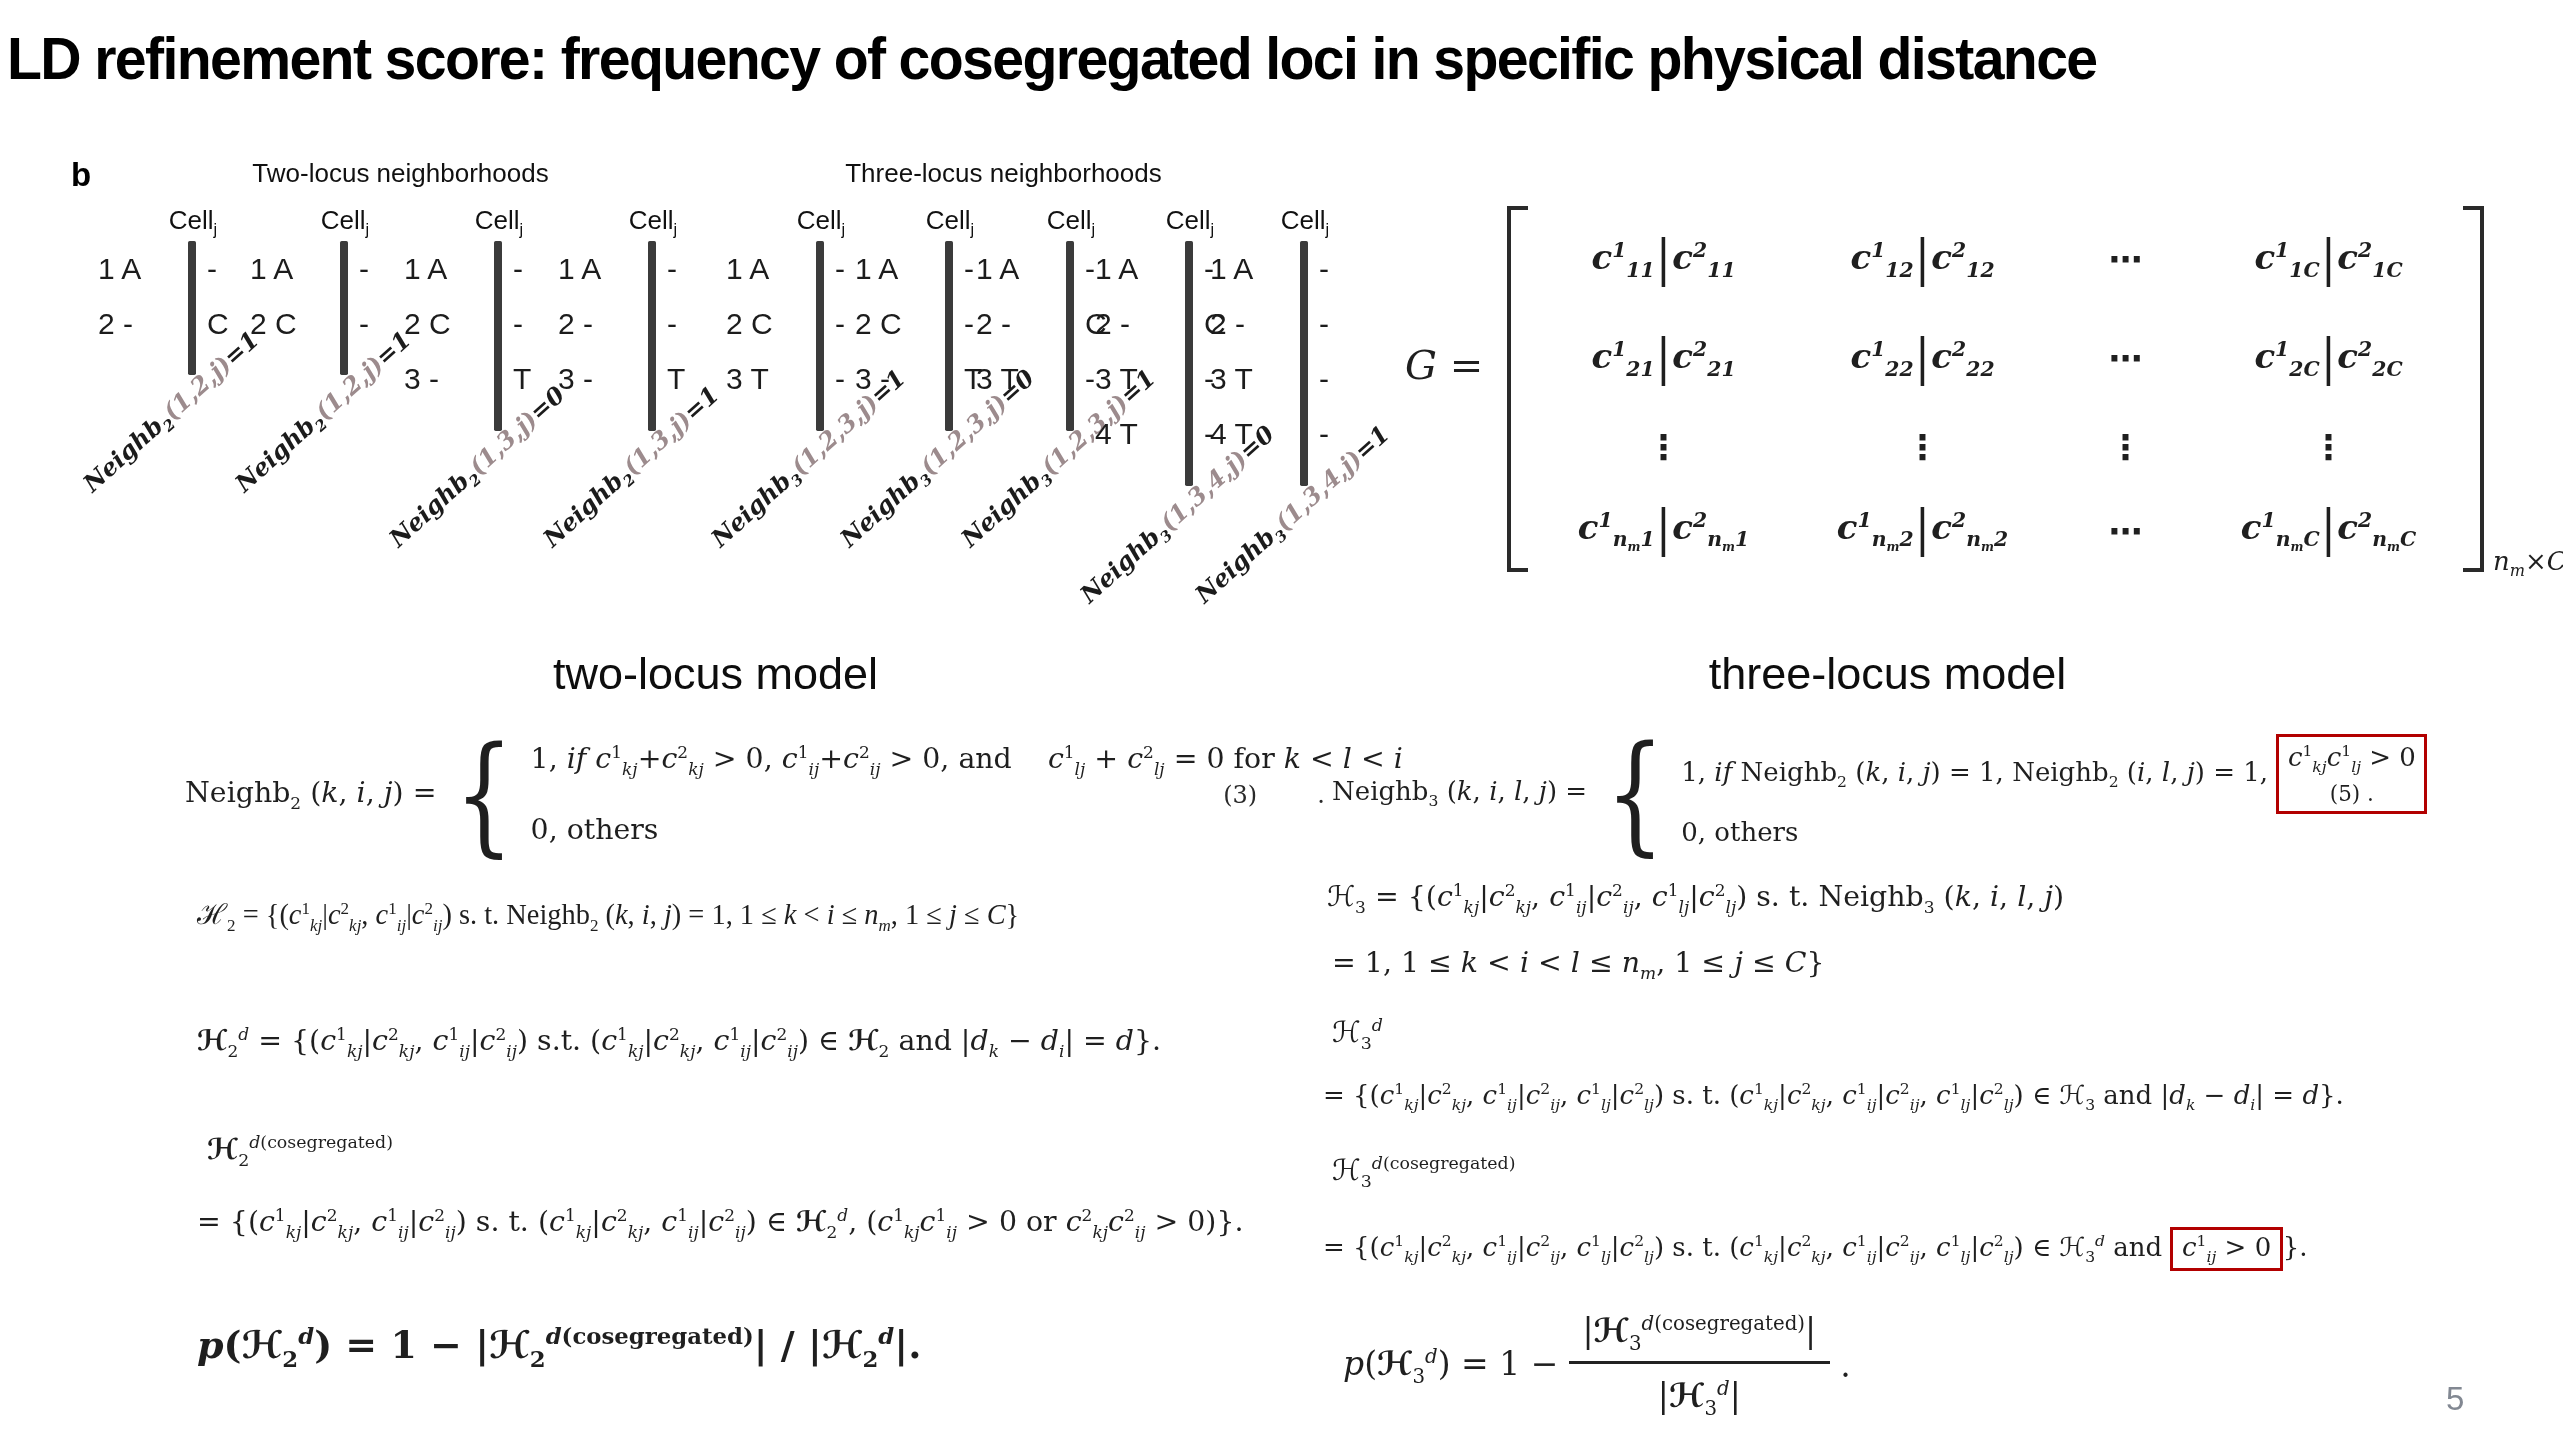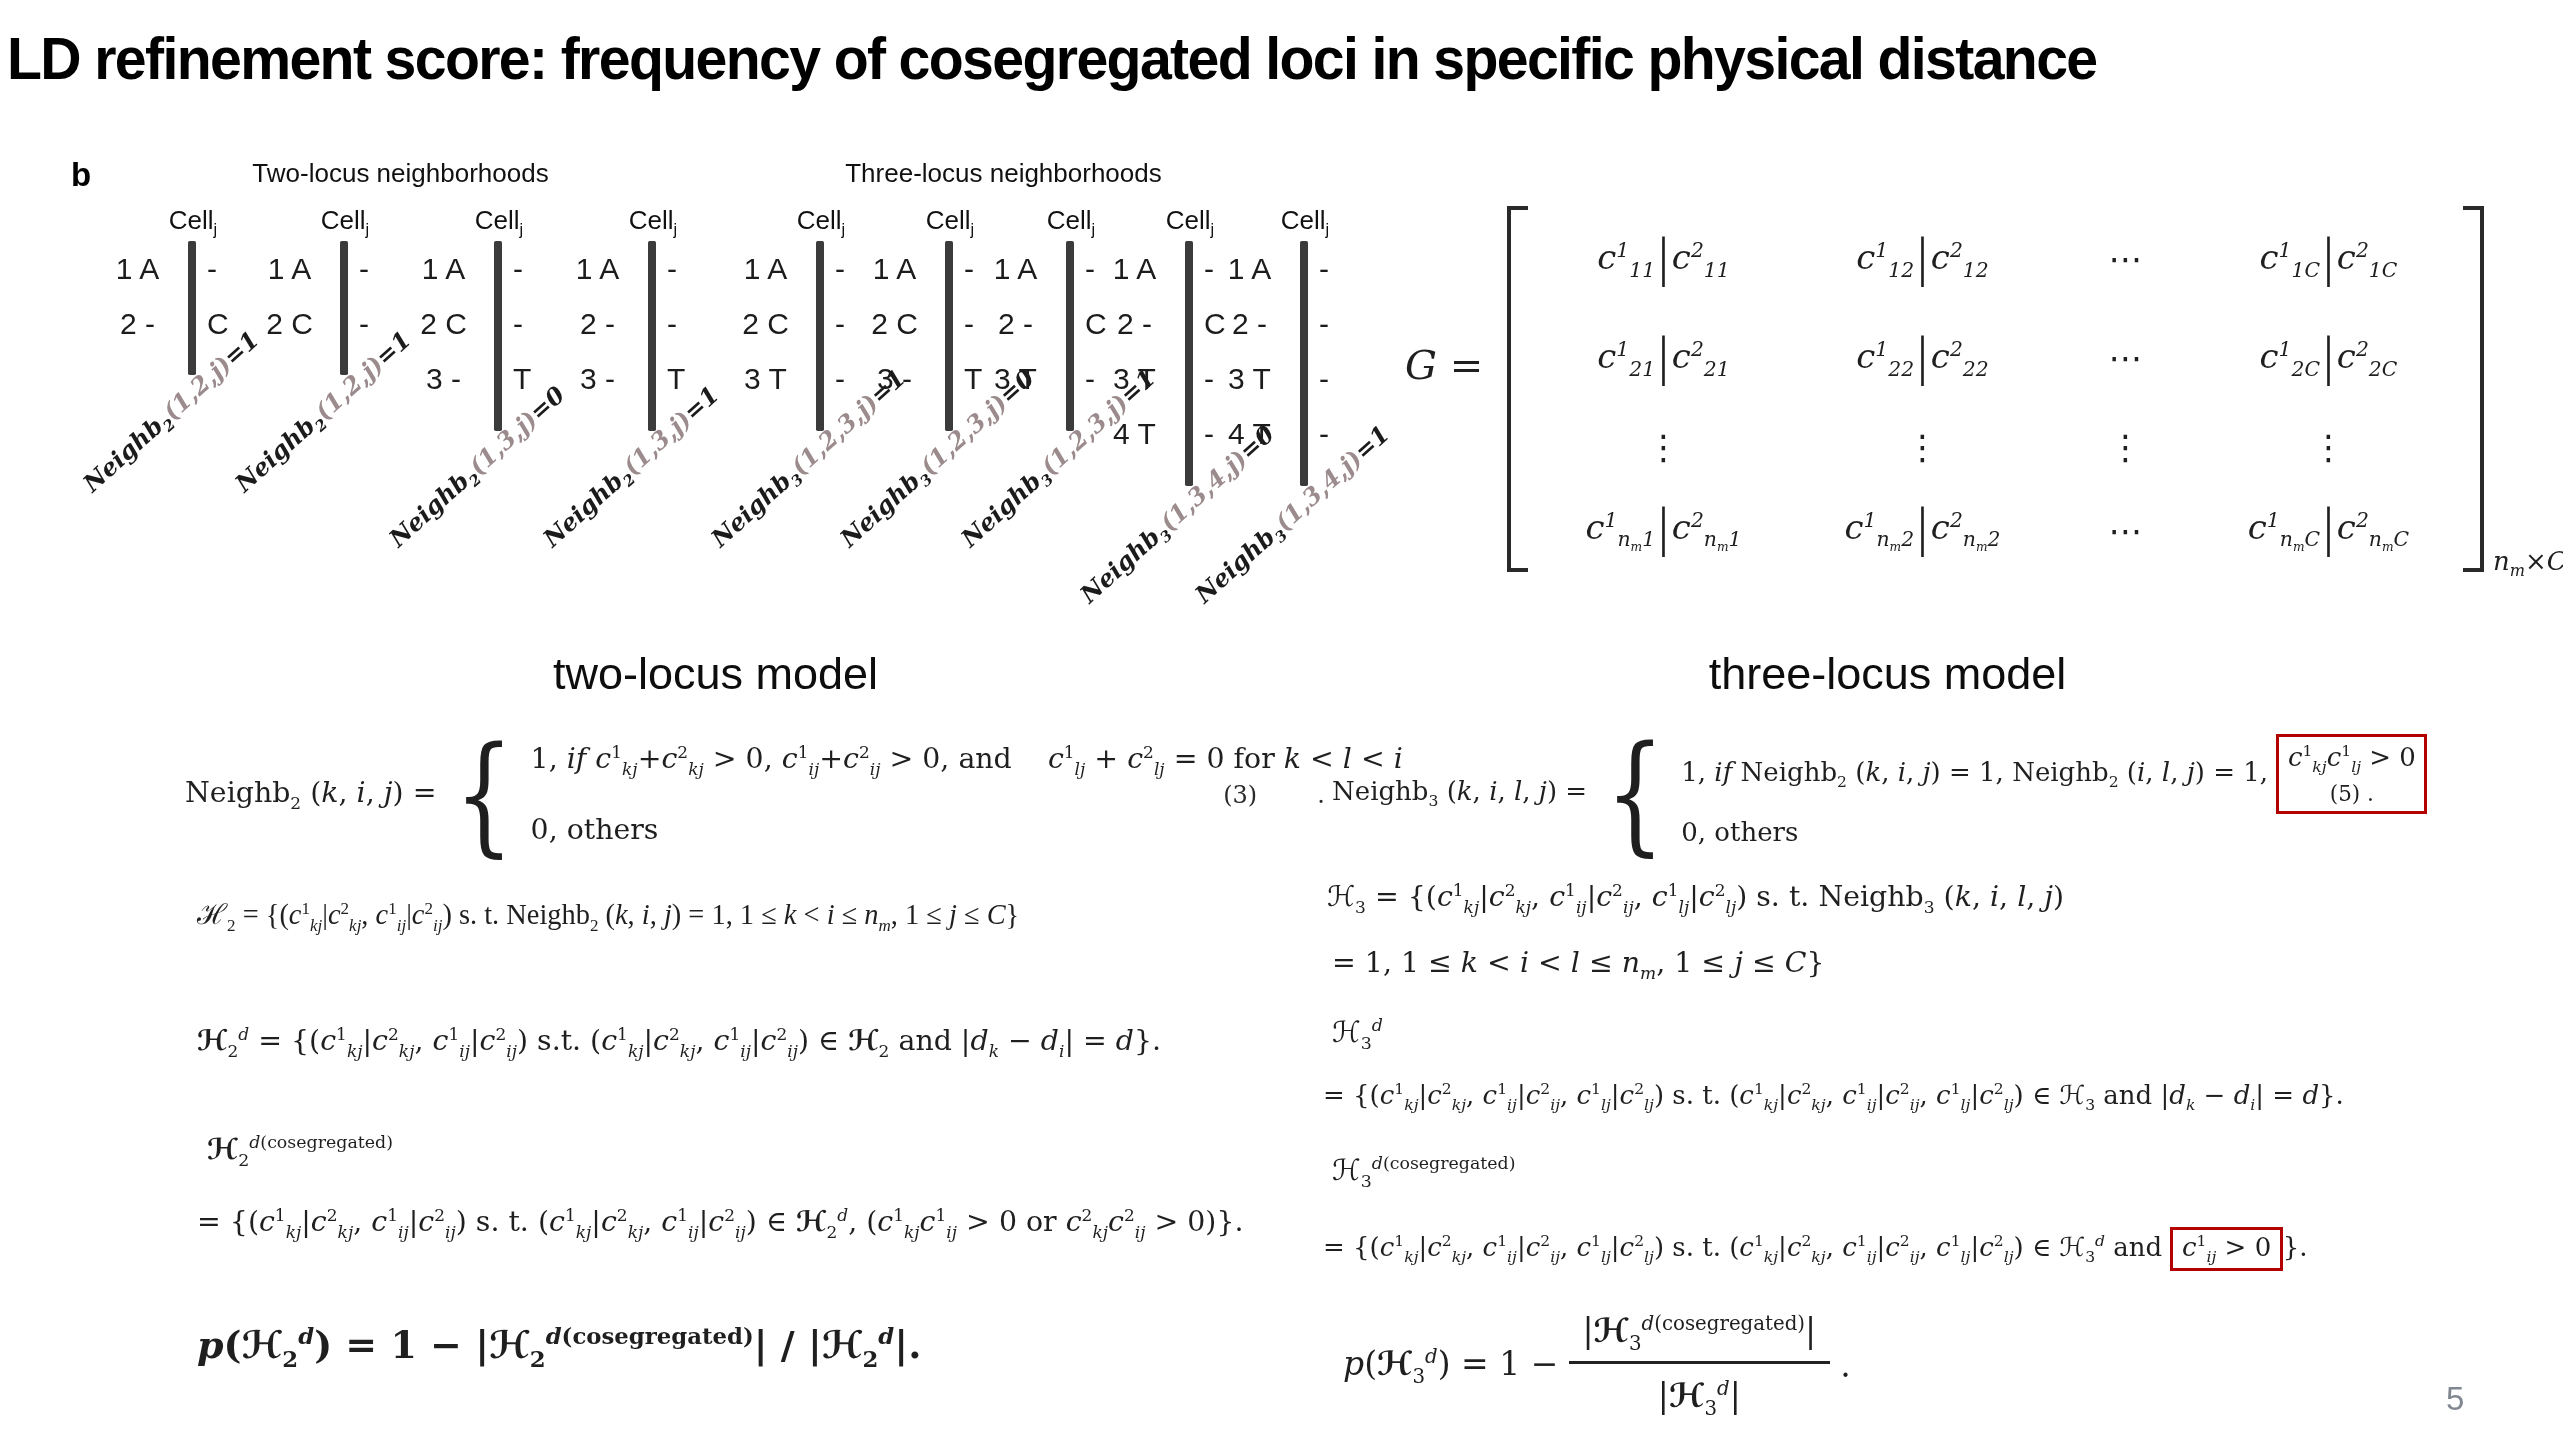--- a/index.html
+++ b/index.html
@@ -13,40 +13,40 @@
   .group-title{position:absolute;top:136px;width:379px;text-align:center;font-size:26px;color:#111;}
   .gt-two{left:211px;}
   .gt-three{left:814px;}
 
   
   .diagram{position:absolute;width:190px;height:483px;}
   .cellj{position:absolute;left:0;top:24px;width:190px;text-align:center;font-size:26px;color:#111;}
   .cellj sub{font-size:62%;}
   .dbar{position:absolute;left:90px;top:60px;width:7.8px;background:#3b3b3b;border-radius:1.7px;}
   .drow{position:absolute;left:0;width:190px;font-size:30px;color:#1c1c1c;}
-  .dleft{position:absolute;left:0;width:79px;text-align:center;}
+  .dleft{position:absolute;left:0;width:79px;text-align:left;}
   .dright{position:absolute;left:109px;}
   .dlabel{position:absolute;left:-10.3px;white-space:nowrap;font-family:"DejaVu Serif","DejaVu Sans",serif;
           font-style:italic;font-weight:bold;font-size:24px;color:#1b1b1b;
           transform:rotate(-42deg);transform-origin:0 50%;}
   .dlabel sub{font-size:62%;}
   .dlabel .lp{color:#9c8b8d;}
 
   
   .gmatrix{position:absolute;left:1405px;top:172px;width:1146px;height:405px;
            font-family:"DejaVu Serif","DejaVu Sans",serif;color:#1f1f1f;}
   .gm-label{position:absolute;left:0;top:148px;font-size:40px;}
   .gm-br{position:absolute;top:12px;height:366px;width:20.7px;border:4.3px solid #2a2a2a;box-sizing:border-box;}
   .gm-br.l{left:102px;border-right:none;}
   .gm-br.r{left:1058px;border-left:none;}
   .gm-grid{position:absolute;left:129px;top:15.5px;display:grid;
            grid-template-columns:259px 259px 147px 259px;
            grid-template-rows:99px 99px 78px 90px;
            align-items:center;justify-items:center;}
-  .gm-cell{font-size:34px;font-style:italic;white-space:nowrap;}
+  .gm-cell{font-size:34px;font-style:italic;white-space:nowrap;font-weight:bold;}
   .gm-cell sup,.gm-cell sub{font-size:60%;font-style:italic;}
   .gm-cell .vb{display:inline-block;transform:scaleY(1.5);margin:0 2.6px;font-style:normal;}
   .gm-sub{position:absolute;left:1088px;top:352px;font-size:26px;font-style:italic;}
   .gm-sub sub{font-size:62%;}
 
   .model-label{position:absolute;top:626px;width:603px;text-align:center;font-size:45px;color:#0d0d0d;}
   .ml-two{left:414px;}
   .ml-three{left:1586px;}
 
   

